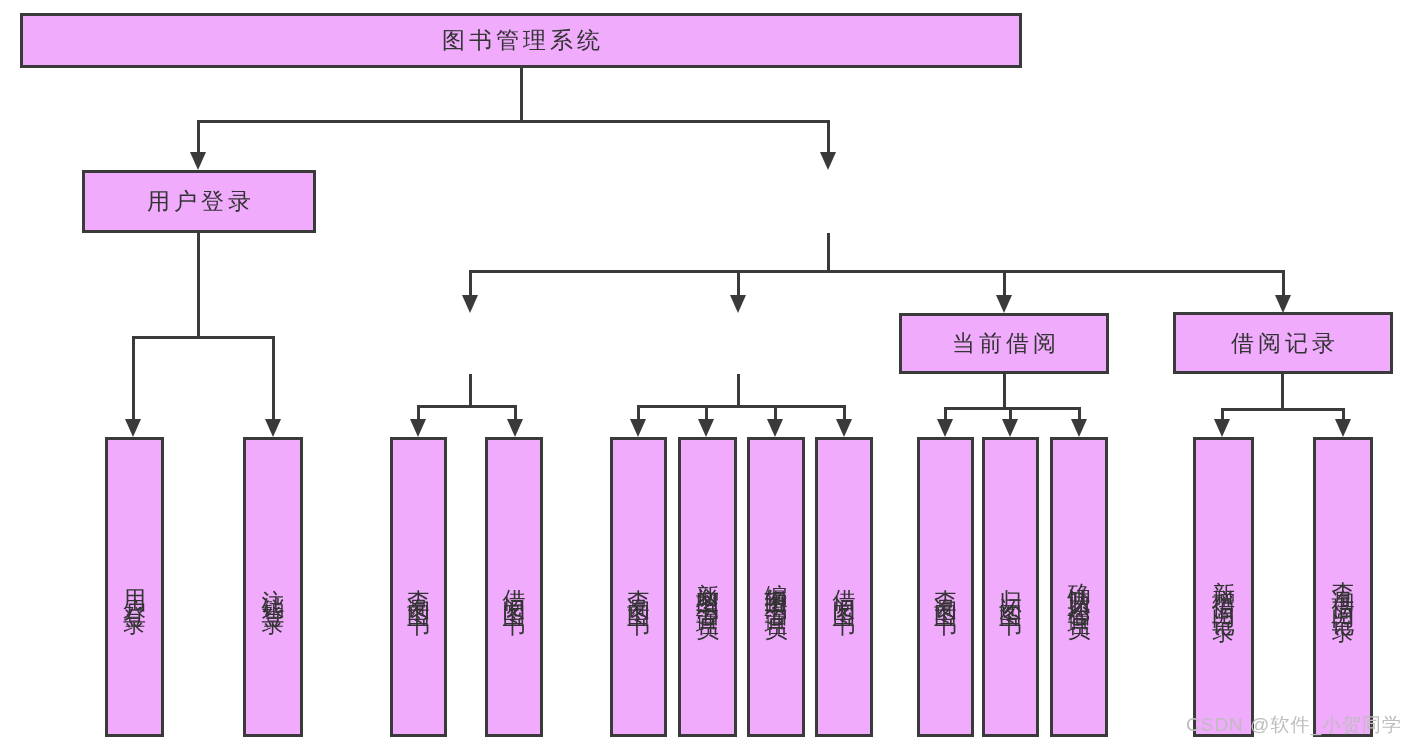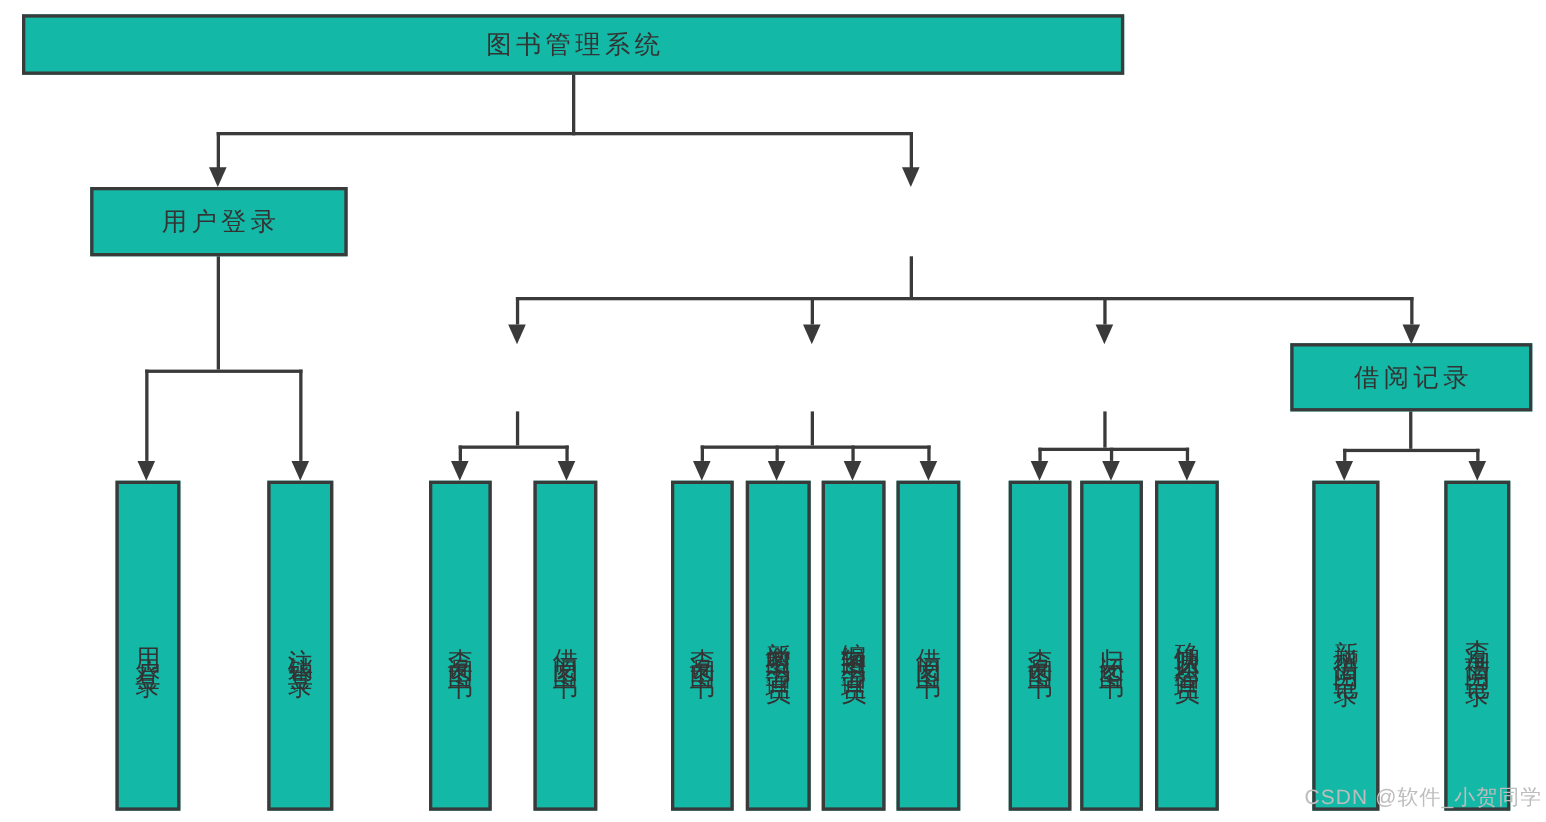--- a/index.html
+++ b/index.html
@@ -13,21 +13,21 @@
     position:relative;
     width:1405px;height:747px;
     background:#ffffff;
     overflow:hidden;
   }
   
   .bx{
     position:absolute;
     box-sizing:border-box;
     border:3px solid var(--line);
-    background:#14b8a6;
+    background:#f0abfc;
     display:flex;align-items:center;justify-content:center;
   }
   .htext{
     font-size:23px;color:var(--text);
     letter-spacing:4px;white-space:nowrap;line-height:1;
     text-indent:4px;
   }
   .vtext{
     writing-mode:vertical-rl;
     text-orientation:mixed;
@@ -82,20 +82,23 @@
   <div class="ln" style="left:469px;top:270px;width:816px;height:3px"></div>
   <div class="ln" style="left:469px;top:270px;width:3px;height:25px"></div>
   <div class="ar" style="left:462px;top:295px"></div>
   <div class="ln" style="left:737px;top:270px;width:3px;height:25px"></div>
   <div class="ar" style="left:730px;top:295px"></div>
   <div class="ln" style="left:1003px;top:270px;width:3px;height:25px"></div>
   <div class="ar" style="left:996px;top:295px"></div>
   <div class="ln" style="left:1282px;top:270px;width:3px;height:25px"></div>
   <div class="ar" style="left:1275px;top:295px"></div>
 
+  <div class="bx" style="left:899px;top:313px;width:210px;height:61px">
+    <span class="htext">当前借阅</span>
+  </div>
   <div class="bx" style="left:1173px;top:312px;width:220px;height:62px">
     <span class="htext">借阅记录</span>
   </div>
 
   <div class="ln" style="left:469px;top:374px;width:3px;height:31px"></div>
   <div class="ln" style="left:417px;top:405px;width:100px;height:3px"></div>
   <div class="ln" style="left:417px;top:405px;width:3px;height:14px"></div>
   <div class="ar" style="left:410px;top:419px"></div>
   <div class="ln" style="left:514px;top:405px;width:3px;height:14px"></div>
   <div class="ar" style="left:507px;top:419px"></div>

